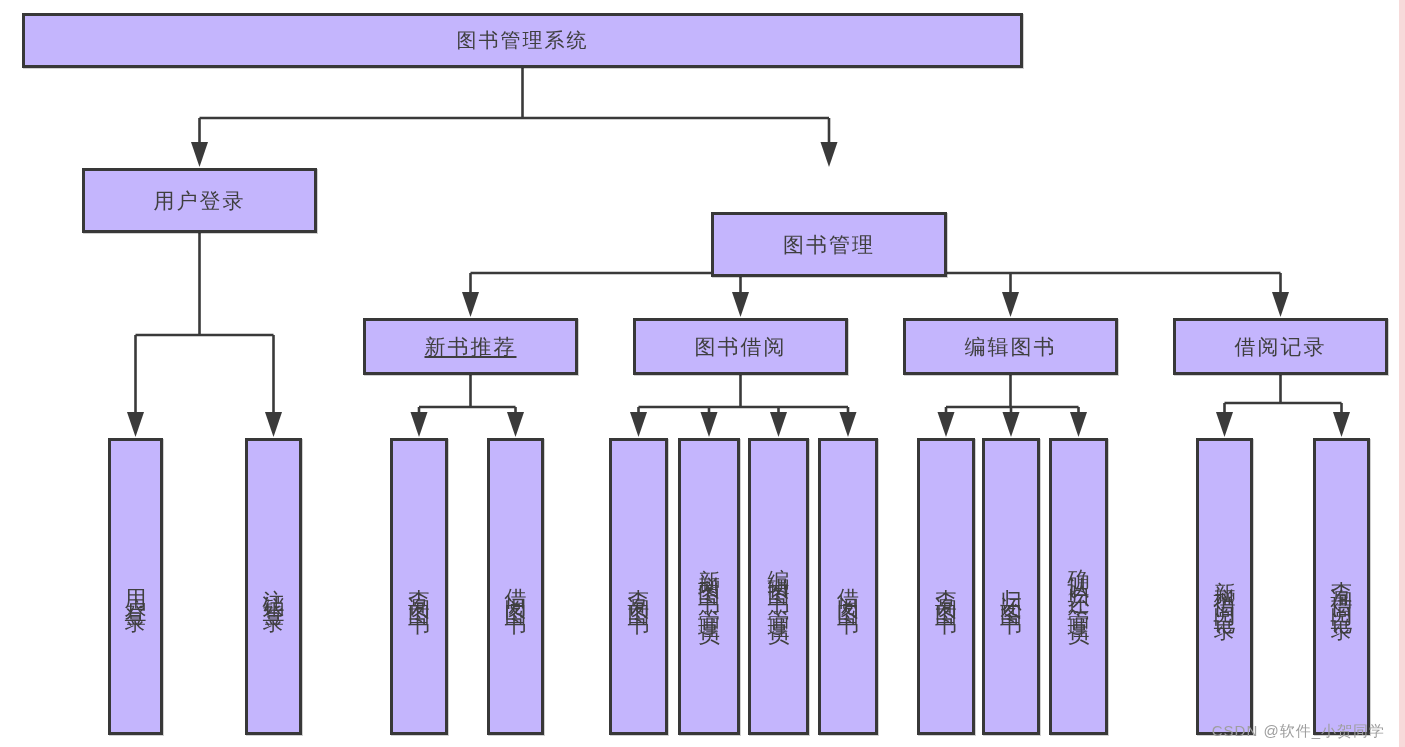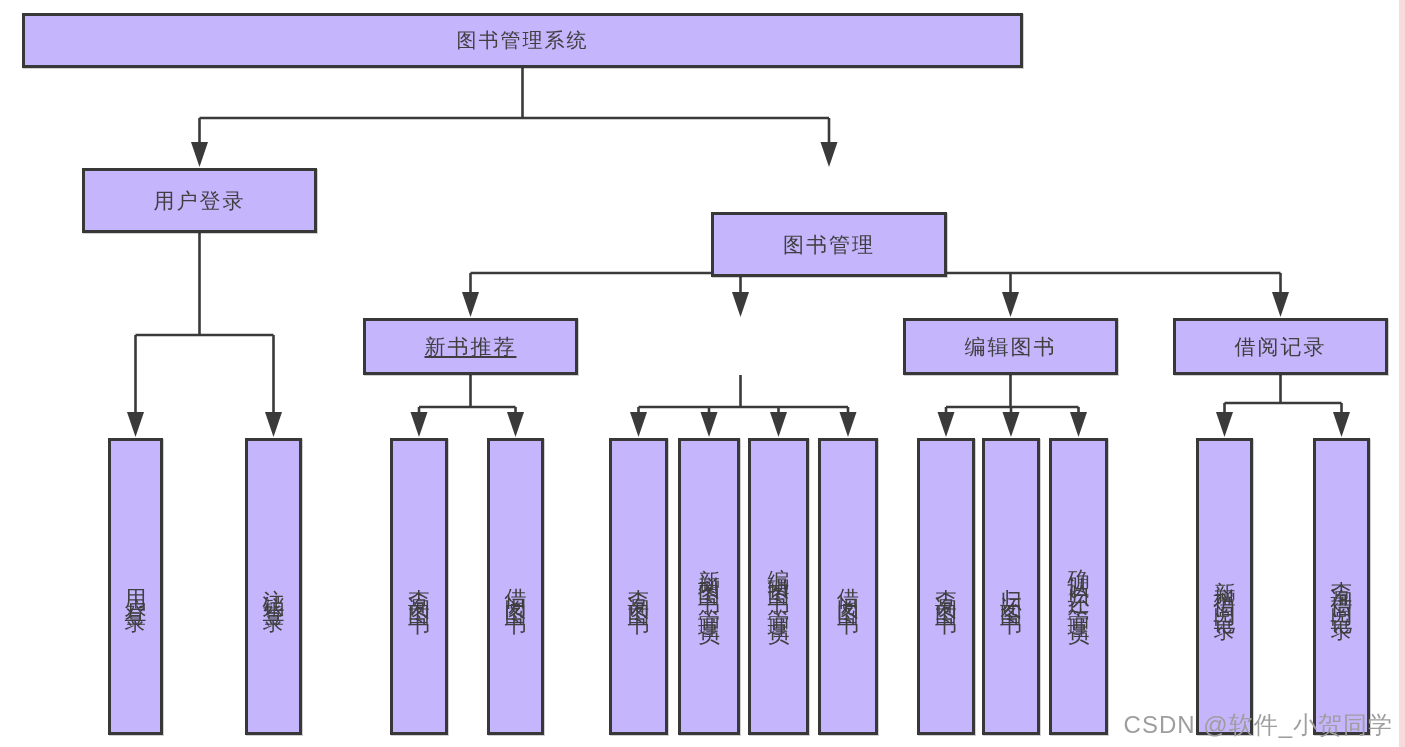--- a/index.html
+++ b/index.html
@@ -18,22 +18,22 @@
     display:flex;align-items:center;justify-content:center;
     box-shadow:1px 1px 0 rgba(0,0,0,0.18);
   }
   .h-label{font-size:21px;letter-spacing:2px;white-space:nowrap;}
   .root-label{font-size:20px;letter-spacing:2px;}
   .v-box{
     writing-mode:vertical-rl;text-orientation:mixed;
     font-size:22px;letter-spacing:8px;line-height:1;
   }
   .watermark{
-    position:absolute;z-index:3;right:12px;bottom:6px;
-    font-size:24px;color:#9e9e9e;letter-spacing:1px;white-space:nowrap;
+    position:absolute;z-index:3;right:20px;bottom:6px;
+    font-size:15px;color:#9e9e9e;letter-spacing:1px;white-space:nowrap;
   }
   .right-strip{
     position:absolute;z-index:4;top:0;right:0;width:6px;height:747px;
     background:#f7dada;
   }
 </style>
 </head>
 <body>
 
 <div id="canvas">
@@ -121,20 +121,23 @@
   <div class="box" style="left:82px;top:168px;width:235px;height:65px;">
     <span class="h-label">用户登录</span>
   </div>
   <div class="box" style="left:711px;top:168px;width:236px;height:65px;margin-top:44px;">
     <span class="h-label">图书管理</span>
   </div>
 
   <div class="box" style="left:363px;top:318px;width:215px;height:57px;text-decoration:underline;">
     <span class="h-label">新书推荐</span>
   </div>
+  <div class="box" style="left:633px;top:318px;width:215px;height:57px;">
+    <span class="h-label">图书借阅</span>
+  </div>
   <div class="box" style="left:903px;top:318px;width:215px;height:57px;">
     <span class="h-label">编辑图书</span>
   </div>
   <div class="box" style="left:1173px;top:318px;width:215px;height:57px;">
     <span class="h-label">借阅记录</span>
   </div>
 
   <div class="box v-box" style="left:108px;top:438px;width:55px;height:297px;">用户登录</div>
   <div class="box v-box" style="left:245px;top:438px;width:57px;height:297px;">注销登录</div>
 

